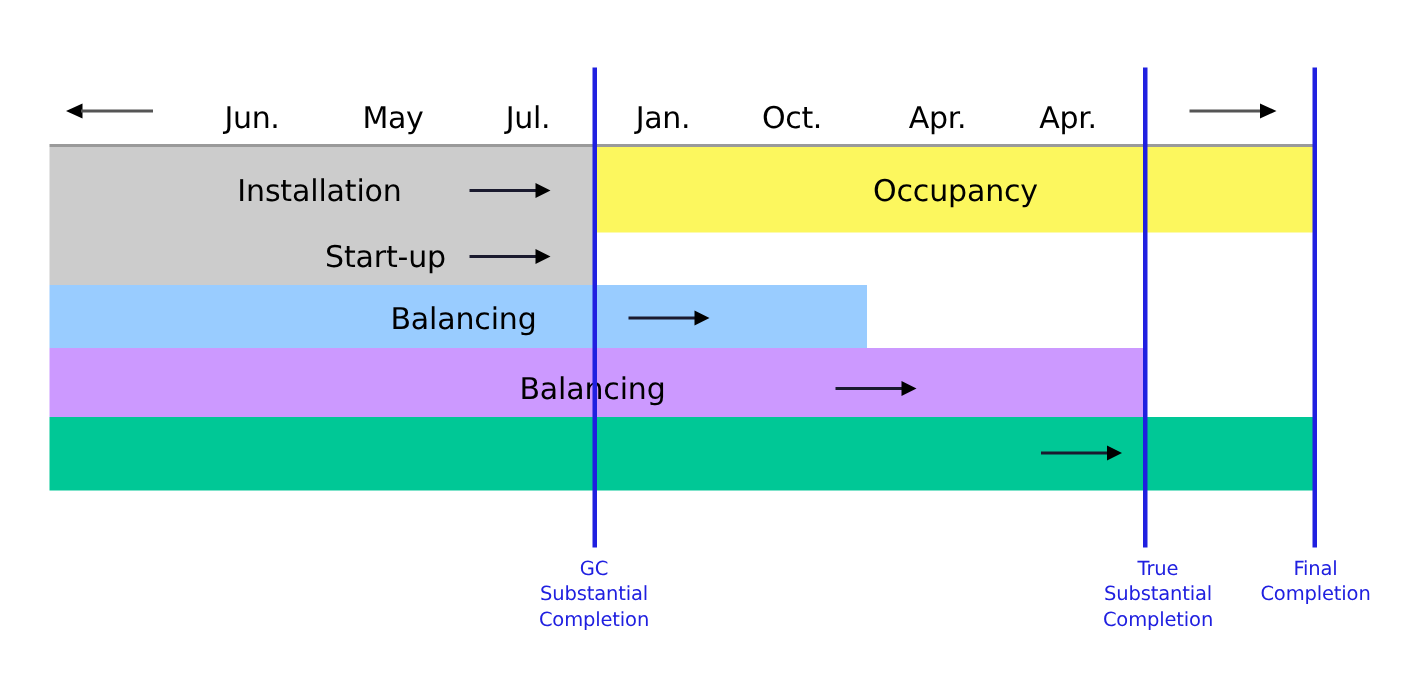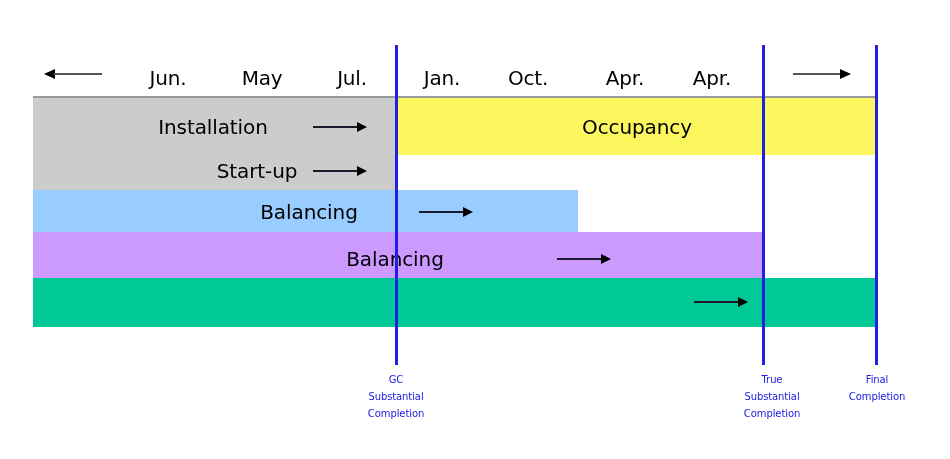--- a/index.html
+++ b/index.html
@@ -89,21 +89,21 @@
   }
 
   
   .milestone-line {
     position: absolute;
     width: 3px;
     background: #2020e0;
   }
   .milestone-label {
     position: absolute;
-    font-size: 10px;
+    font-size: 13px;
     line-height: 17px;
     color: #2020e0;
     text-align: center;
     transform: translateX(-50%);
     white-space: pre-line;
     letter-spacing: -0.1px;
   }
 
   
   .top-rule {

